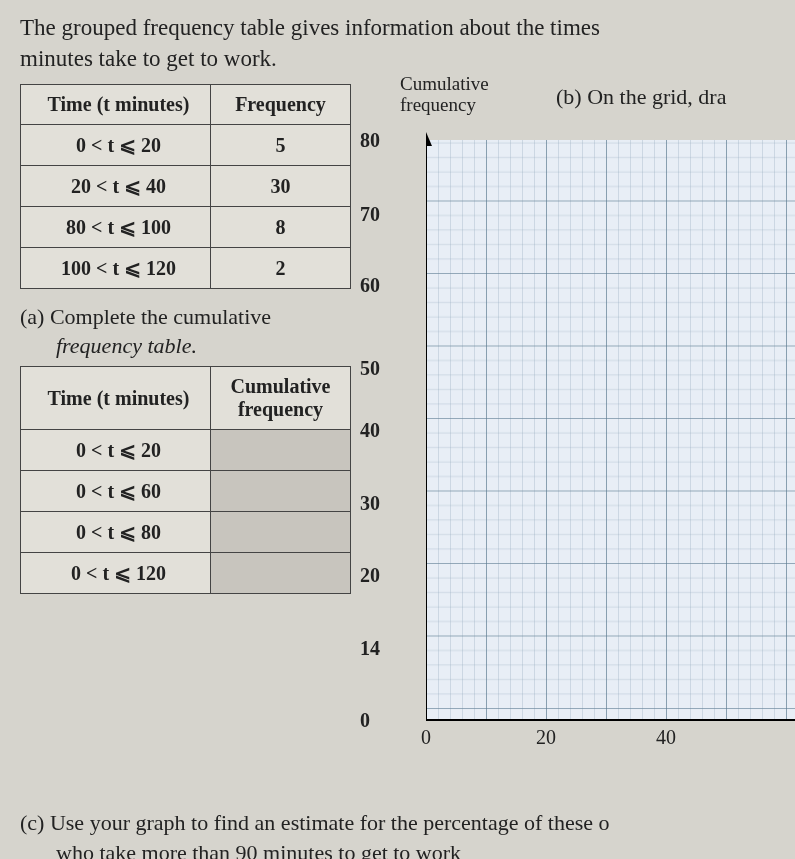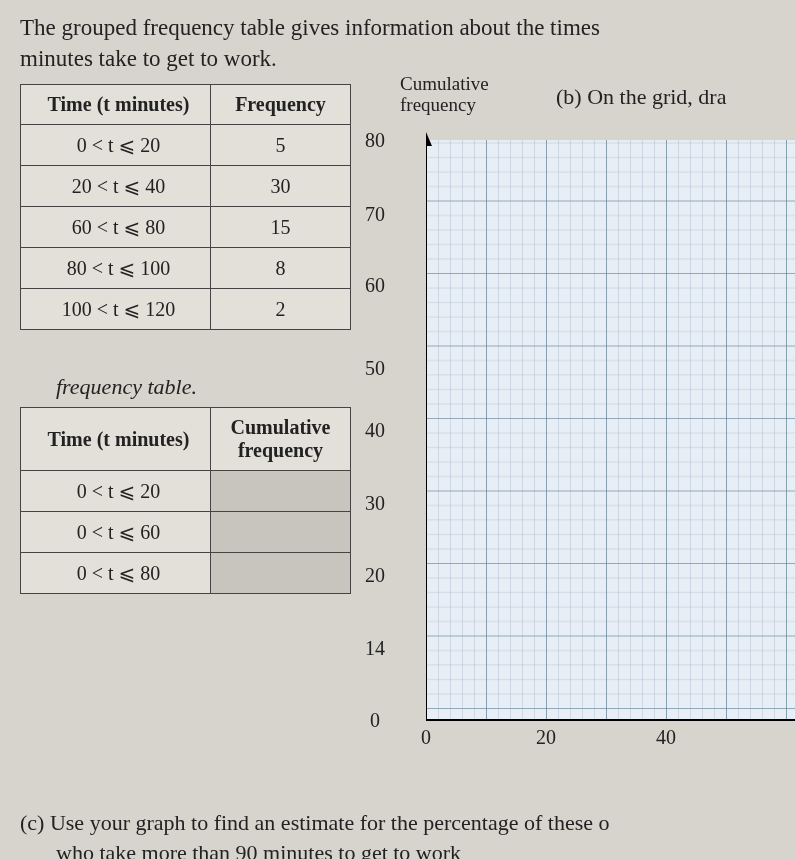--- a/index.html
+++ b/index.html
@@ -29,21 +29,21 @@
   table.data {
     border-collapse: collapse;
     background: #e2e0d9;
     margin-top: 6px;
   }
   table.data th, table.data td {
     border: 1.5px solid #444;
     padding: 8px 12px;
     font-size: 20px;
     text-align: center;
-    font-weight: normal;
+    font-weight: bold;
   }
   table.data th {
     font-weight: bold;
     background: #e2e0d9;
   }
   table.data .timecol { width: 190px; text-align: center; padding-left: 18px; }
   table.data .freqcol { width: 140px; } 
 
   .part {
     font-size: 22px;
@@ -86,22 +86,23 @@
   .ylabels {
     position: absolute;
     left: 8px;
     top: 50px;
     font-size: 20px;
   }
   .ylabels div {
     position: absolute;
     right: 0;
     width: 30px;
-    text-align: center;
+    text-align: left;
     transform: translateY(-50%);
+    font-weight: bold;
   }
   .xlabels {
     position: absolute;
     top: 50px;
     left: 44px;
     font-size: 20px;
   }
   .xlabels div {
     position: absolute;
     transform: translateX(-50%);
@@ -135,36 +136,32 @@
       </tr>
       <tr>
             <td class="timecol">0 &lt; t ⩽ 20</td>
             <td>5</td>
           </tr>
       <tr>
             <td class="timecol">20 &lt; t ⩽ 40</td>
             <td>30</td>
           </tr>
       <tr>
-            <td class="timecol">60 &lt; t ⩽ 80</td>
-            <td>15</td>
-          </tr>
-      <tr>
             <td class="timecol">80 &lt; t ⩽ 100</td>
             <td>8</td>
           </tr>
       <tr>
             <td class="timecol">100 &lt; t ⩽ 120</td>
             <td>2</td>
           </tr>
     </tbody>
       </table>
 
     <div class="part">
-      <br>
+      <span>(a) Complete the cumulative</span><br>
       <span class="indent">frequency table.</span>
     </div>
 
     <table class="data cumul">
       <tbody>
           <tr>
         <th class="timecol" style="vertical-align:middle">Time (t minutes)</th>
         <th class="freqcol">
           <span>Cumulative</span><br>
           <span>frequency</span>
@@ -173,20 +170,24 @@
       <tr>
             <td class="timecol">0 &lt; t ⩽ 20</td>
             <td class="input"></td>
           </tr>
       <tr>
             <td class="timecol">0 &lt; t ⩽ 60</td>
             <td class="input"></td>
           </tr>
       <tr>
             <td class="timecol">0 &lt; t ⩽ 80</td>
+            <td class="input"></td>
+          </tr>
+      <tr>
+            <td class="timecol">0 &lt; t ⩽ 120</td>
             <td class="input"></td>
           </tr>
     </tbody>
       </table>
 
   </div>
 
   <div class="rightcol">
     <div class="chart-wrap">
       <div class="axis-title">

